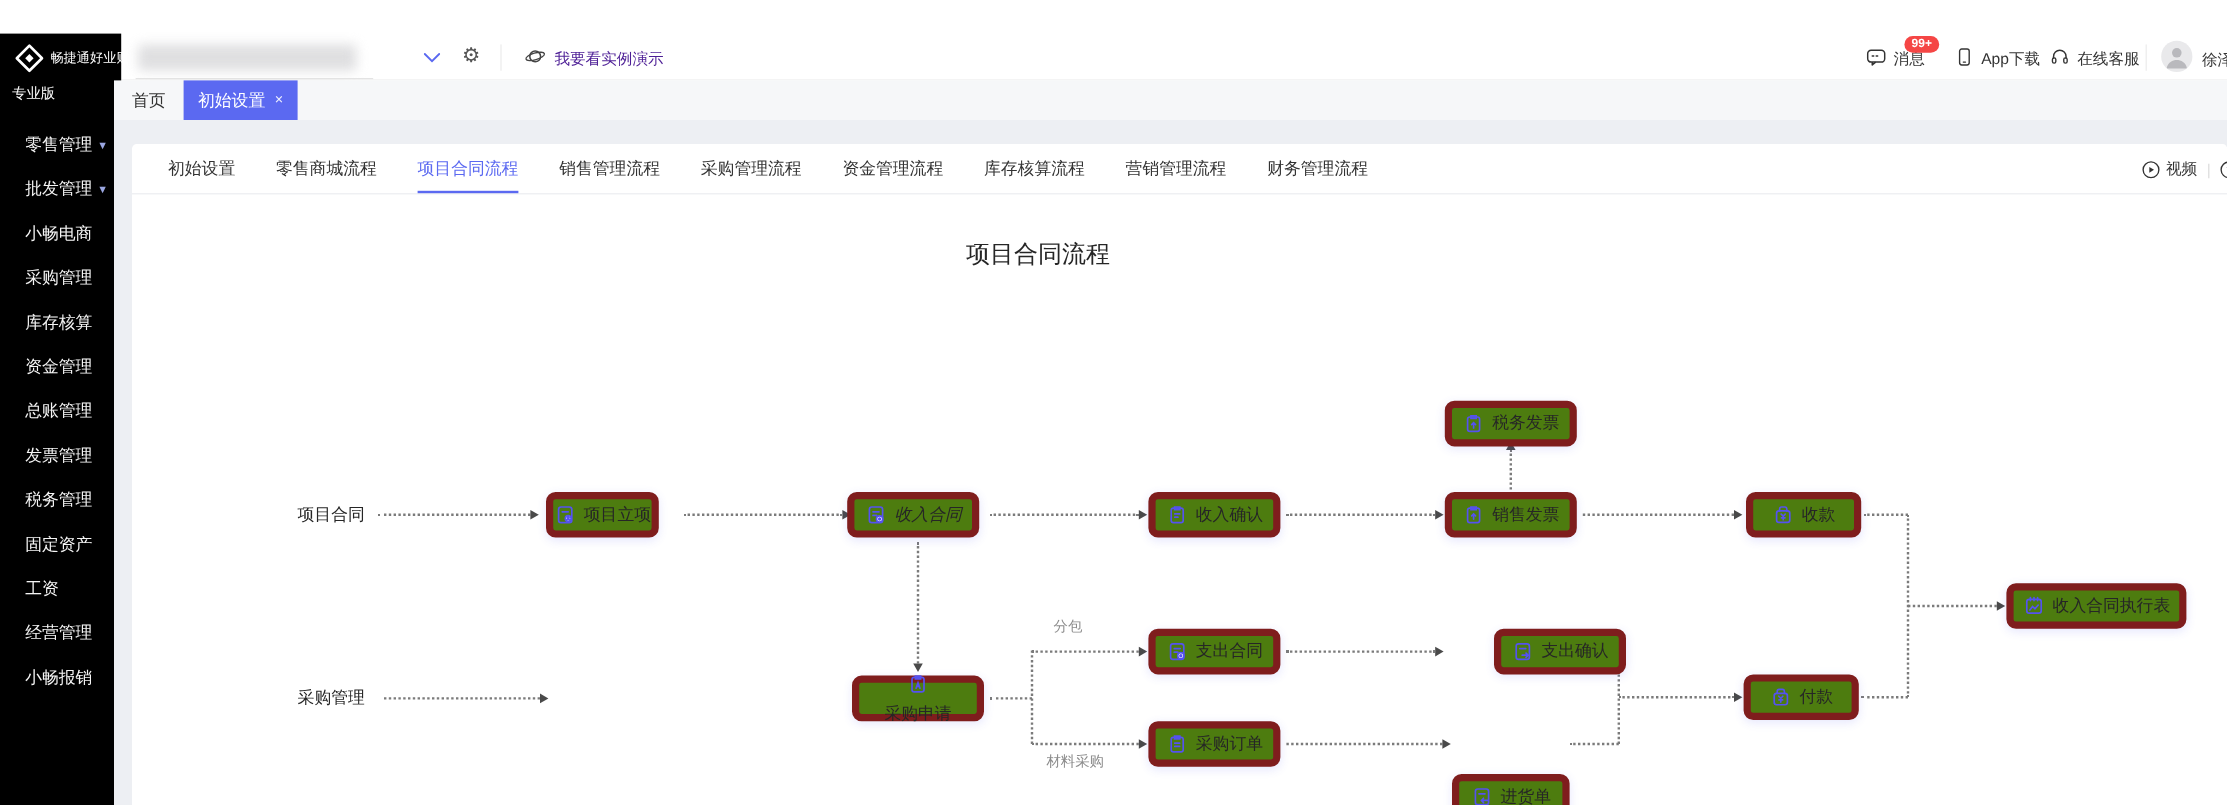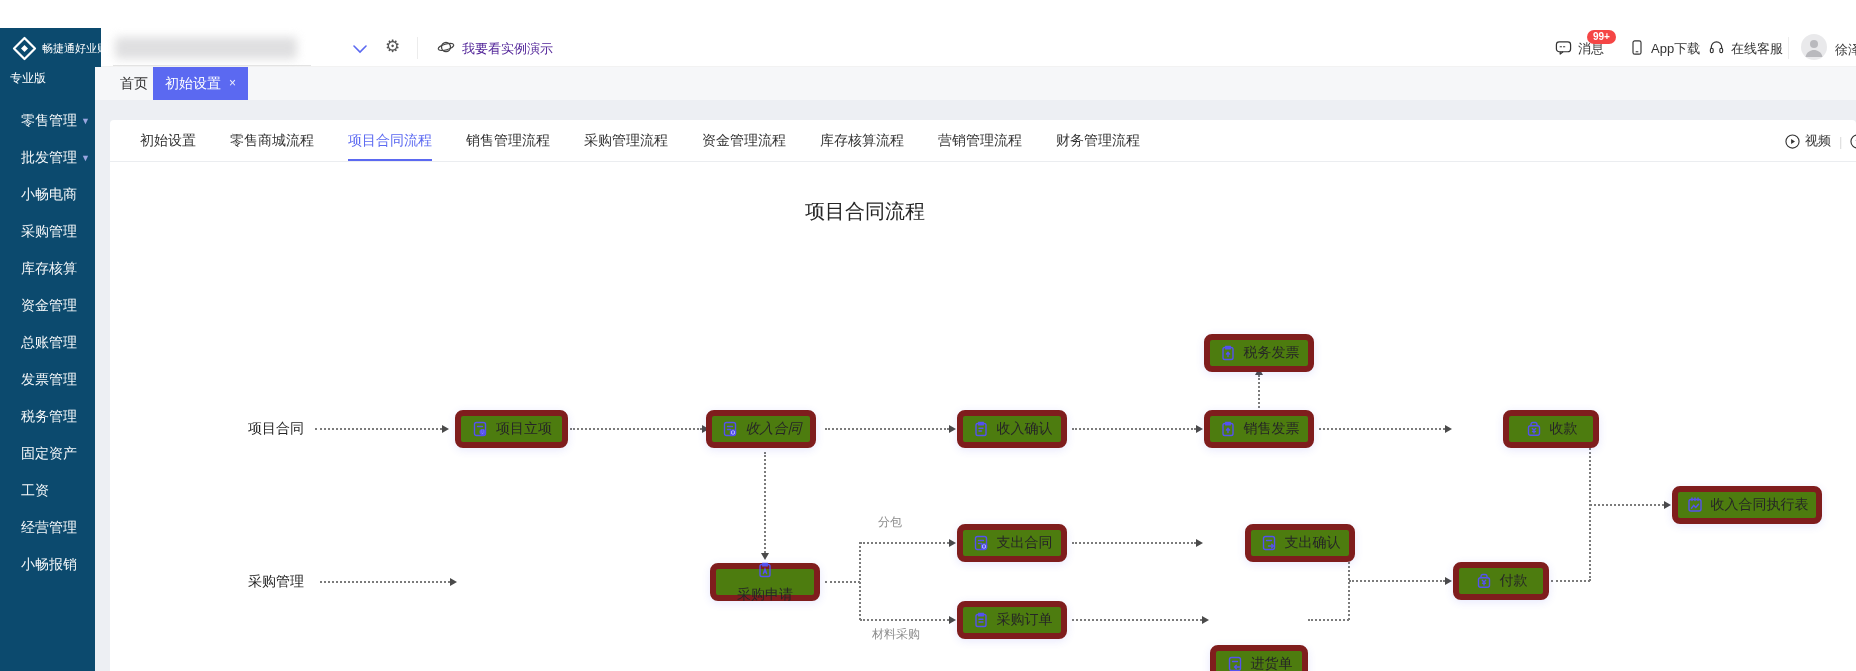--- a/index.html
+++ b/index.html
@@ -21,31 +21,31 @@
   .demo { left:342px; top:10px; display:flex; align-items:center; gap:7px; font-size:13px; color:#4c1d95; cursor:pointer; }
   .tb-item { display:flex; align-items:center; gap:6px; font-size:13px; color:#333; cursor:pointer; }
   .msg { left:1460px; top:11px; }
   .badge { left:1492px; top:2px; background:#f54645; color:#fff; font-size:10px; line-height:14px; padding:0 6px; border-radius:8px; font-weight:bold; }
   .app { left:1534px; top:11px; }
   .svc { left:1613px; top:11px; }
   .tb-divider2 { left:1693px; top:9px; height:22px; border-left:1px solid #ececec; }
   .avatar { left:1706px; top:6px; width:26px; height:26px; border-radius:50%; background:#e9e9eb; overflow:hidden; }
   .uname { left:1740px; top:13px; font-size:13px; color:#333; white-space:nowrap; }
   
-  .sidebar { position:absolute; left:0; top:28px; width:101px; height:643px; background:#0c4a6e; }
+  .sidebar { position:absolute; left:0; top:28px; width:101px; height:643px; background:#000000; }
   .logo-block { position:relative; height:64px; }
   .logo-mark { position:absolute; left:12px; top:8px; }
   .brand { position:absolute; left:42px; top:13px; font-size:11px; color:#fff; white-space:nowrap; }
   .edition { position:absolute; left:10px; top:42px; font-size:12px; color:#fff; }
   .nav { list-style:none; padding-top:10px; }
   .nav li { height:37px; line-height:37px; padding-left:21px; font-size:14px; color:rgba(255,255,255,.96); cursor:pointer; white-space:nowrap; }
   .nav li .caret { font-size:9px; color:#9aa6e0; margin-left:4px; vertical-align:1px; }
   
   .tabstrip { position:absolute; left:95px; top:67px; width:1761px; height:33px; background:#f6f7f9; }
-  .home-tab { position:absolute; left:11px; top:0; height:33px; line-height:33px; padding:0 14px; font-size:14px; color:#333; cursor:pointer; }
+  .home-tab { position:absolute; left:1px; top:0; height:33px; line-height:33px; padding:0 14px; font-size:14px; color:#333; cursor:pointer; }
   .active-tab { position:absolute; left:58px; top:0; height:33px; line-height:33px; padding:0 12px; background:#5b69f1; color:#fff; font-size:14px; display:flex; align-items:center; gap:8px; cursor:pointer; }
   .active-tab .close { font-size:12px; opacity:.9; cursor:pointer; }
   
   .content { position:absolute; left:95px; top:100px; width:1761px; height:571px; background:#edeff3; }
   .panel { position:absolute; left:15px; top:20px; width:1746px; height:551px; background:#fff; border-radius:4px 4px 0 0; overflow:visible; }
   .ptabs { position:relative; height:42px; border-bottom:1px solid #ebedf0; display:flex; align-items:stretch; gap:34px; padding-left:30px; }
   .ptab { font-size:14px; color:#333; line-height:40px; cursor:pointer; border-bottom:2px solid transparent; white-space:nowrap; }
   .ptab.active { color:#5b69f1; border-bottom-color:#5b69f1; }
   .phelp { position:absolute; left:1675px; top:0; height:42px; display:flex; align-items:center; gap:6px; font-size:13px; color:#333; white-space:nowrap; }
   .phelp .pd { color:#ddd; margin:0 2px; }
@@ -241,21 +241,21 @@
       <div class="vd" style="left:1238px; top:381px; height:77px;"></div>
       <div class="hd" style="left:1239px; top:418px; width:96px;"></div>
         <span class="ar" style="left:1335px; top:415px;"></span>
 
       <div class="hd" style="left:1443px; top:266px; width:37px;"></div>
       <div class="hd" style="left:1441px; top:418px; width:39px;"></div>
       <div class="vd" style="left:1479px; top:267px; height:152px;"></div>
       <div class="hd" style="left:1480px; top:342px; width:74px;"></div>
         <span class="ar" style="left:1554px; top:339px;"></span>
 
-      <div class="node" style="left:345px; top:248px; width:113px;text-align:center;">
+      <div class="node" style="left:345px; top:248px; width:94px;text-align:center;">
         <svg width="18" height="18" viewBox="0 0 18 18" stroke="#5552f0" stroke-width="1.4" fill="none" stroke-linecap="round">
             <rect x="3.5" y="2.5" width="11" height="13" rx="2"></rect>
             <path d="M6.5 6.5h5"></path>
             <circle cx="11.5" cy="12" r="2.4" fill="#fff"></circle>
             <circle cx="11.5" cy="11.3" r=".8"></circle>
             <path d="M10 13.4c.3-.8 2.7-.8 3 0"></path>
           </svg>
         <span>项目立项</span>
       </div>
       <div class="node" style="left:596px; top:248px; width:110px;font-style:italic;">
@@ -276,21 +276,21 @@
         <span>收入确认</span>
       </div>
       <div class="node" style="left:1094px; top:248px; width:110px;">
         <svg width="18" height="18" viewBox="0 0 18 18" stroke="#5552f0" stroke-width="1.4" fill="none" stroke-linecap="round">
             <rect x="4" y="3.5" width="10" height="12" rx="1.8"></rect>
             <path d="M6.8 2.5h4.4v2.2H6.8z"></path>
             <path d="M9 12.6V8.4M7.4 9.9 9 8.3l1.6 1.6"></path>
           </svg>
         <span>销售发票</span>
       </div>
-      <div class="node" style="left:1345px; top:248px; width:96px;margin-left:48px;">
+      <div class="node" style="left:1345px; top:248px; width:96px;">
         <svg width="18" height="18" viewBox="0 0 18 18" stroke="#5552f0" stroke-width="1.4" fill="none" stroke-linecap="round">
             <rect x="3.5" y="5.8" width="11" height="9.5" rx="2"></rect>
             <path d="M6 5.8V4.3c0-1 .7-1.8 1.6-1.8h2.8c.9 0 1.6.8 1.6 1.8v1.5"></path>
             <path d="M7.3 8.4 9 10.1l1.7-1.7M9 10.1v3M7.5 11.5h3"></path>
           </svg>
         <span>收款</span>
       </div>
       <div class="node" style="left:1094px; top:172px; width:110px;">
         <svg width="18" height="18" viewBox="0 0 18 18" stroke="#5552f0" stroke-width="1.4" fill="none" stroke-linecap="round">
             <rect x="4" y="3.5" width="10" height="12" rx="1.8"></rect>

